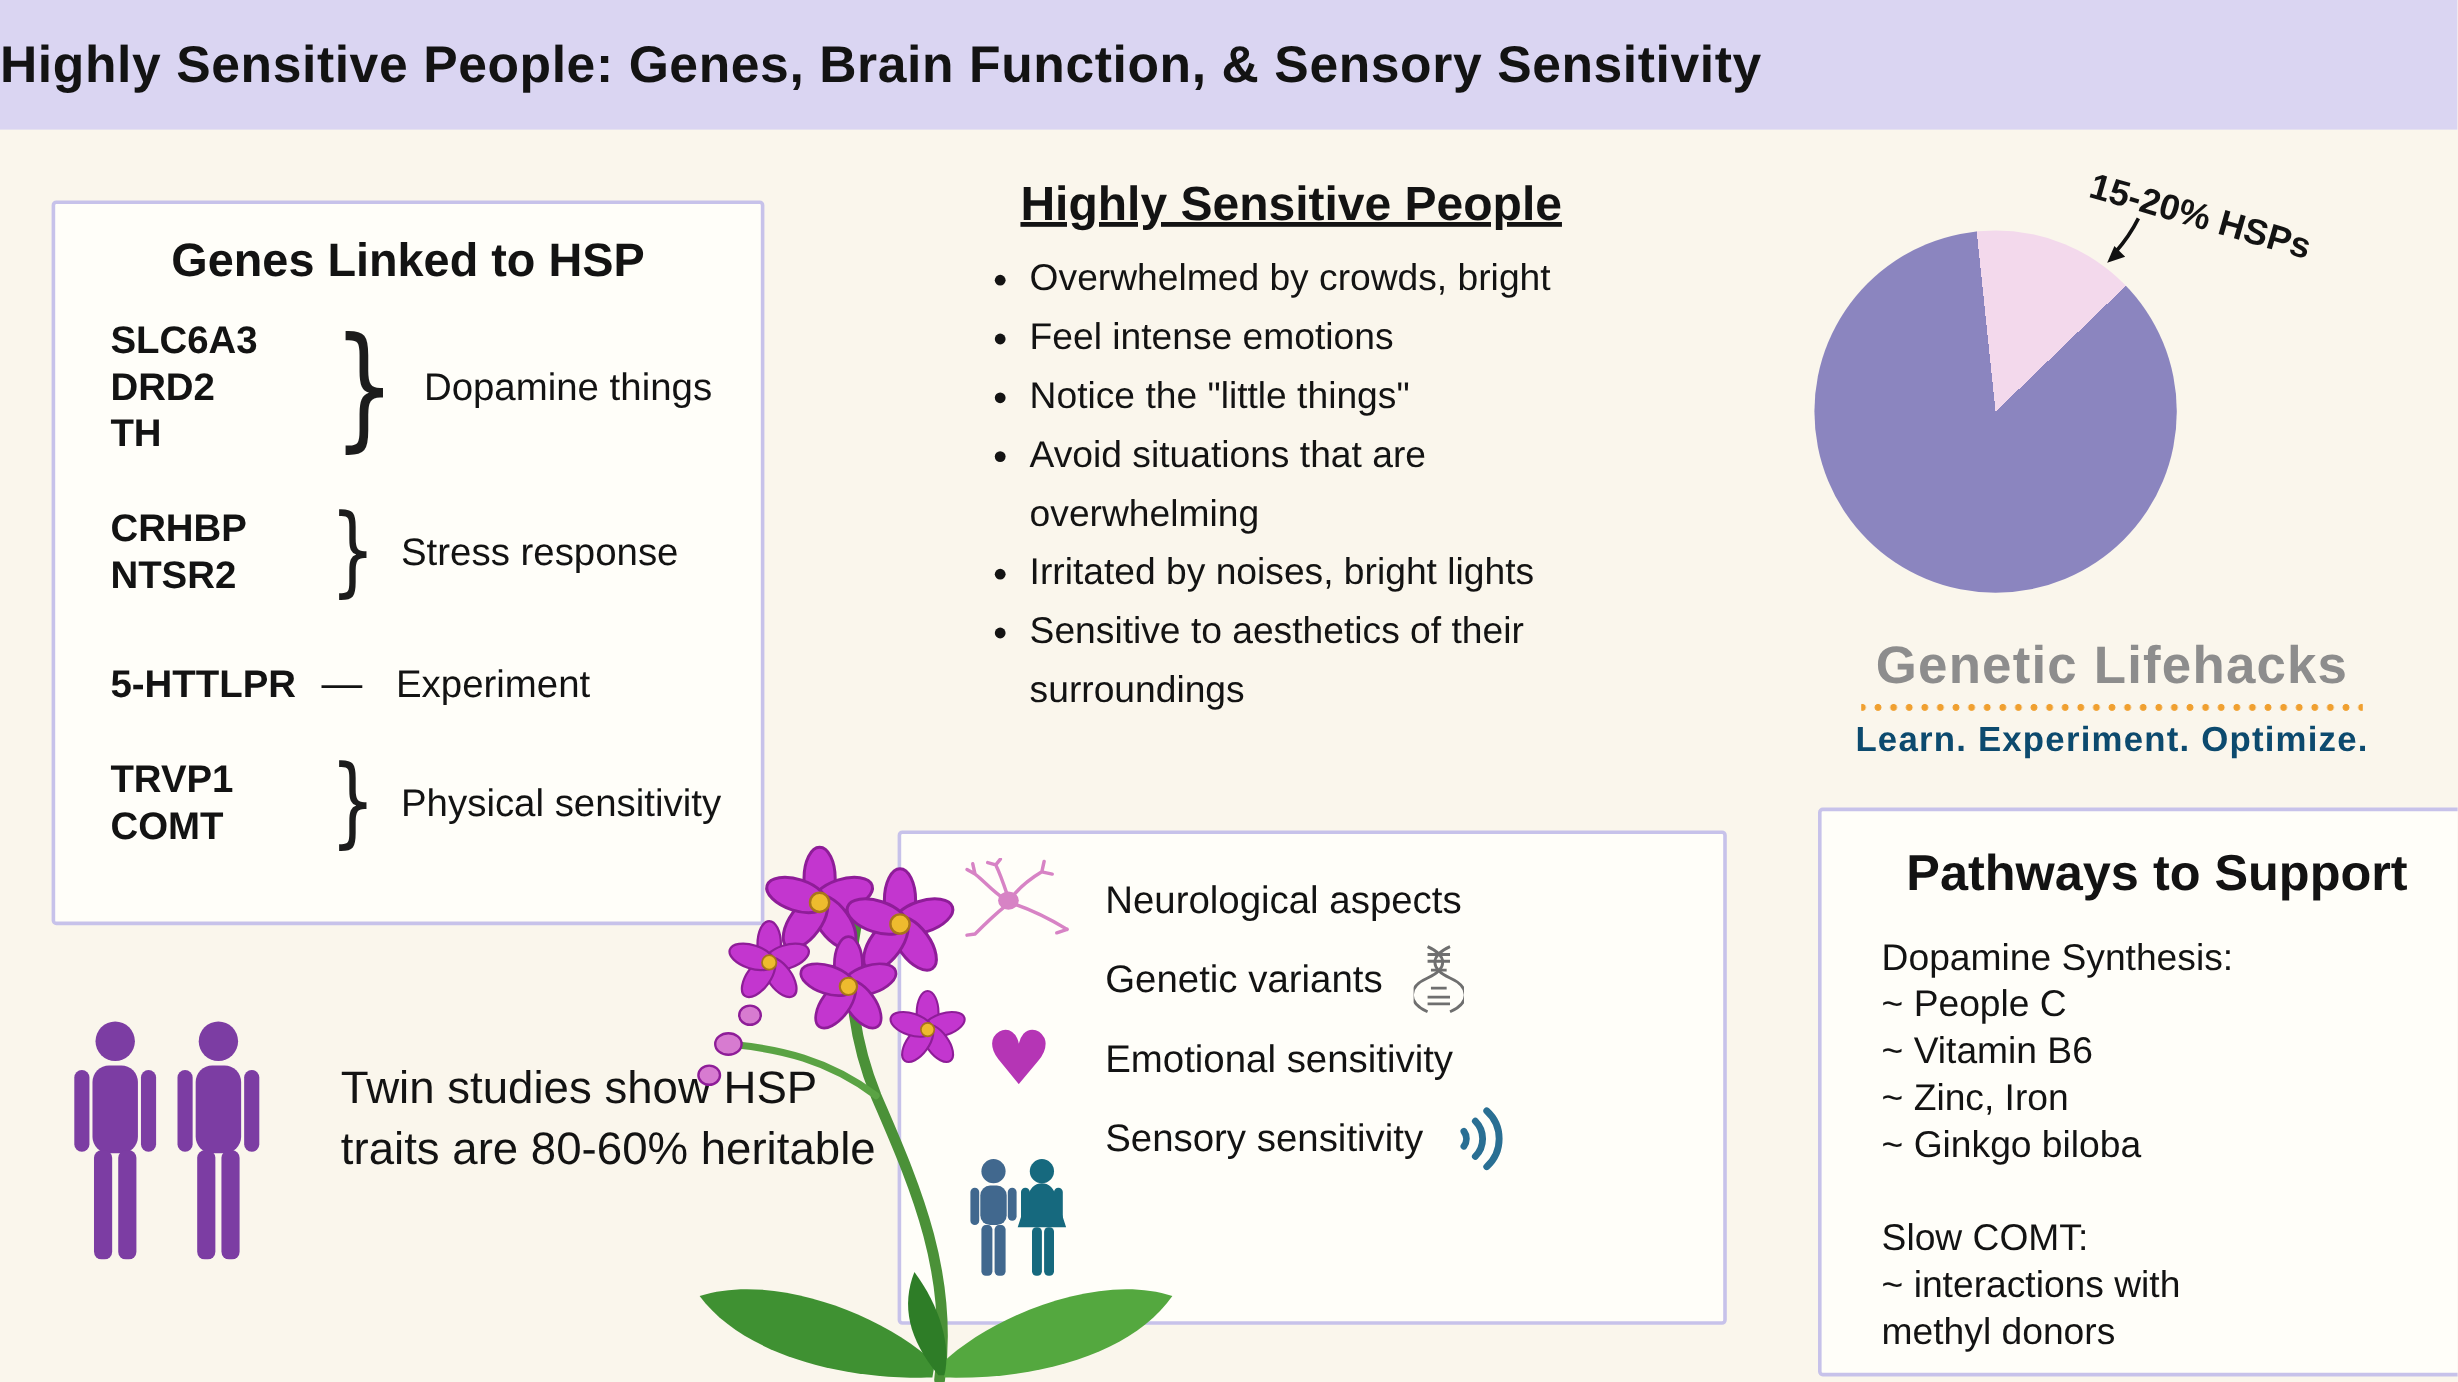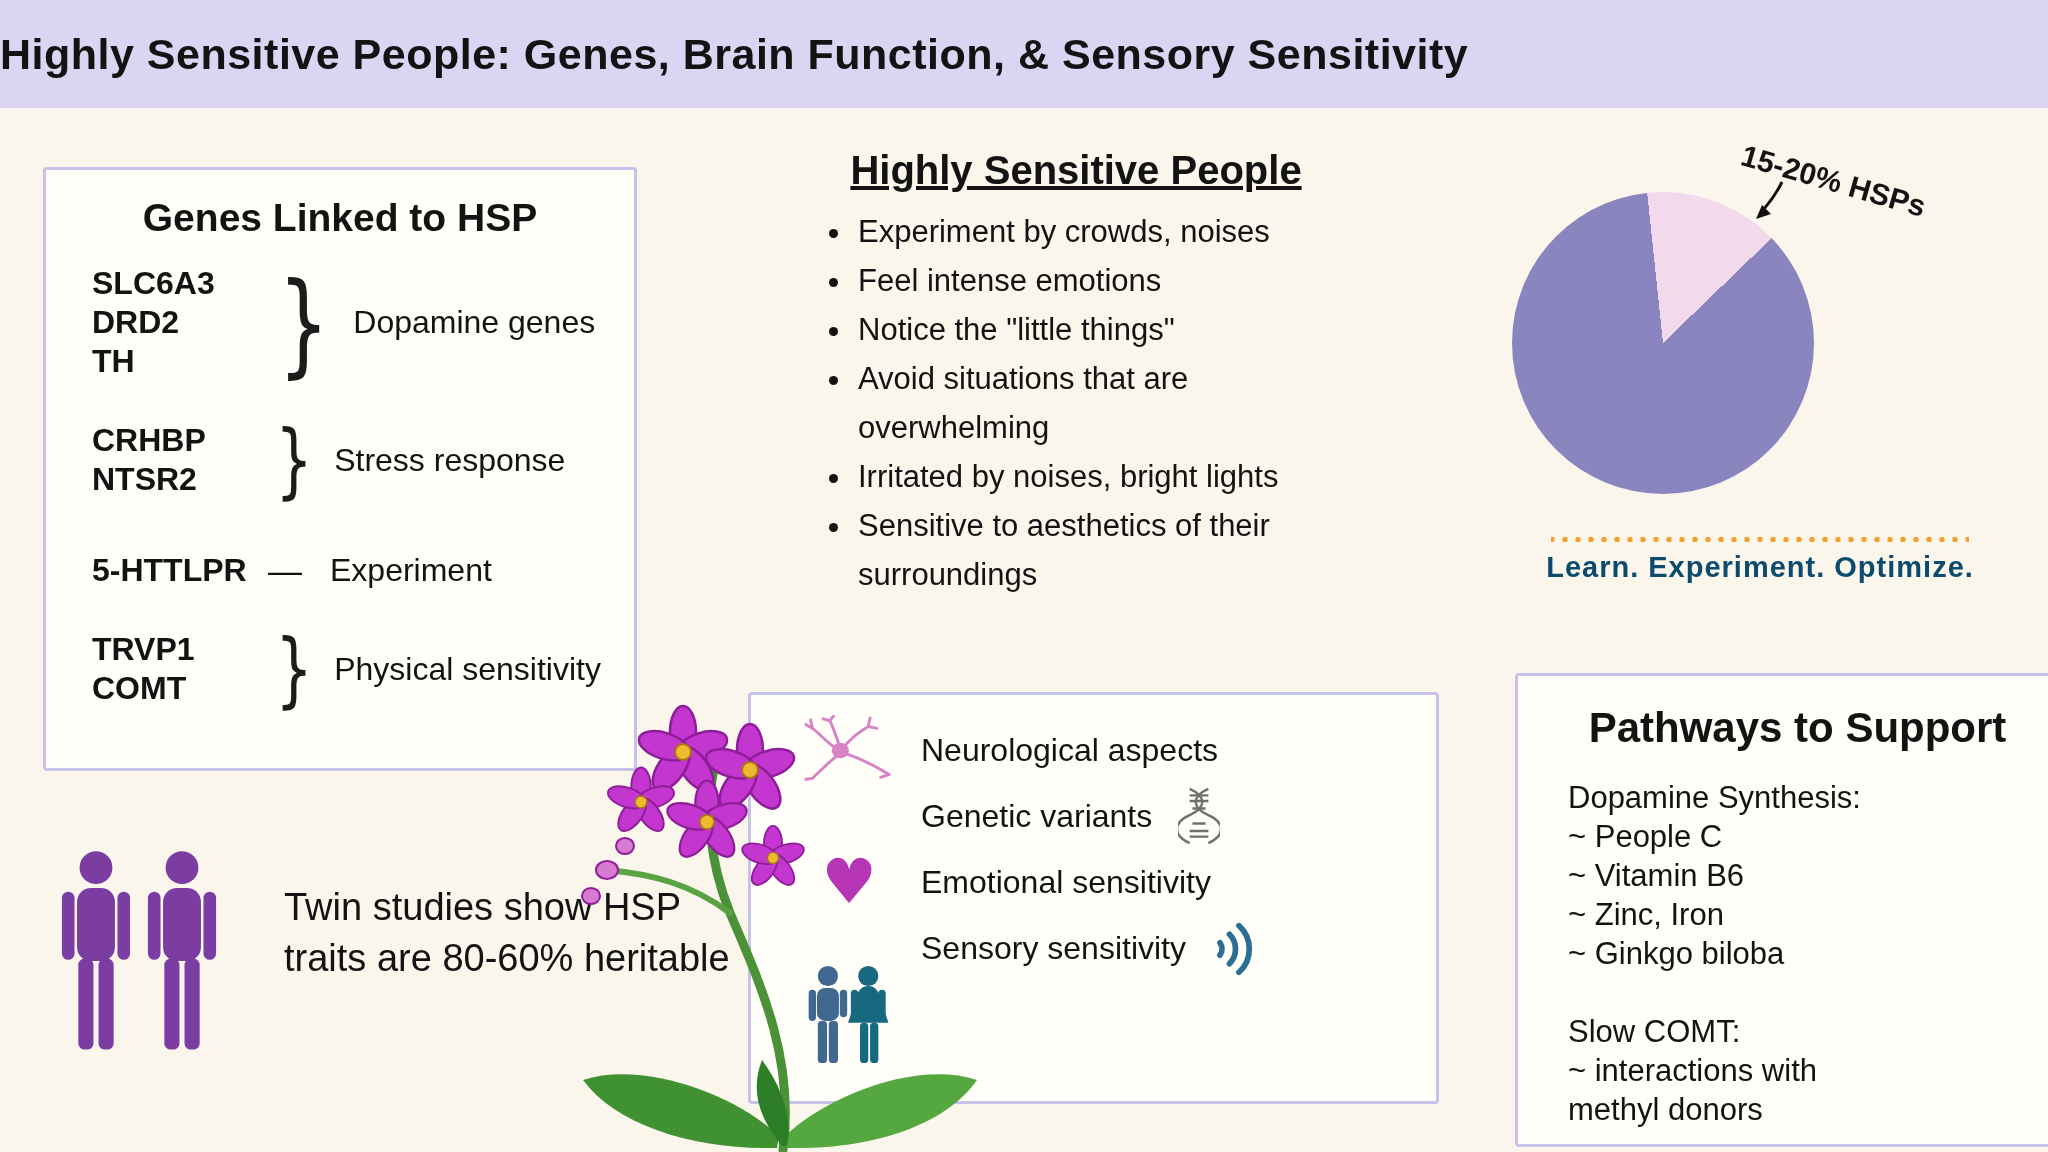--- a/index.html
+++ b/index.html
@@ -85,21 +85,21 @@
 <section class="panel" id="genes-panel">
   <div class="genes-title">Genes Linked to HSP</div>
 
   <div class="gene-group g1">
     <div class="gene-names">
       <div>SLC6A3</div>
       <div>DRD2</div>
       <div>TH</div>
     </div>
     <span class="brace l3">}</span>
-    <span class="gene-label">Dopamine genes</span>
+    <span class="gene-label">Dopamine things</span>
   </div>
 
   <div class="gene-group g2">
     <div class="gene-names">
       <div>CRHBP</div>
       <div>NTSR2</div>
     </div>
     <span class="brace l2">}</span>
     <span class="gene-label">Stress response</span>
   </div>
@@ -118,37 +118,38 @@
       <div>COMT</div>
     </div>
     <span class="brace l2">}</span>
     <span class="gene-label">Physical sensitivity</span>
   </div>
 </section>
 
 <section id="hsp-block">
   <div class="hsp-title">Highly Sensitive People</div>
   <ul class="hsp-list">
-    <li>Experiment by crowds, noises</li>
+    <li>Overwhelmed by crowds, bright</li>
     <li>Feel intense emotions</li>
     <li>Notice the "little things"</li>
     <li>Avoid situations that are overwhelming</li>
     <li>Irritated by noises, bright lights</li>
     <li>Sensitive to aesthetics of their surroundings</li>
   </ul>
 </section>
 
 <div id="pie"></div>
 <div id="pie-annotation">15-20% HSPs</div>
 <svg id="pie-arrow" width="42" height="46" viewBox="0 0 42 46">
   <path d="M34 4 C 28 16 22 24 15 32" stroke="#111" stroke-width="3" fill="none"></path>
   <path d="M8 41 l15 -5 -9 -9 z" fill="#111"></path>
 </svg>
 
 <div id="logo">
+  <div class="logo-name">Genetic Lifehacks</div>
   <div class="logo-dots"></div>
   <div class="logo-tagline">Learn. Experiment. Optimize.</div>
 </div>
 
 <section class="panel" id="pathways-panel">
   <div class="pathways-title">Pathways to Support</div>
   <div class="pw-line">Dopamine Synthesis:</div>
   <div class="pw-line">~ People C</div>
   <div class="pw-line">~ Vitamin B6</div>
   <div class="pw-line">~ Zinc, Iron</div>

